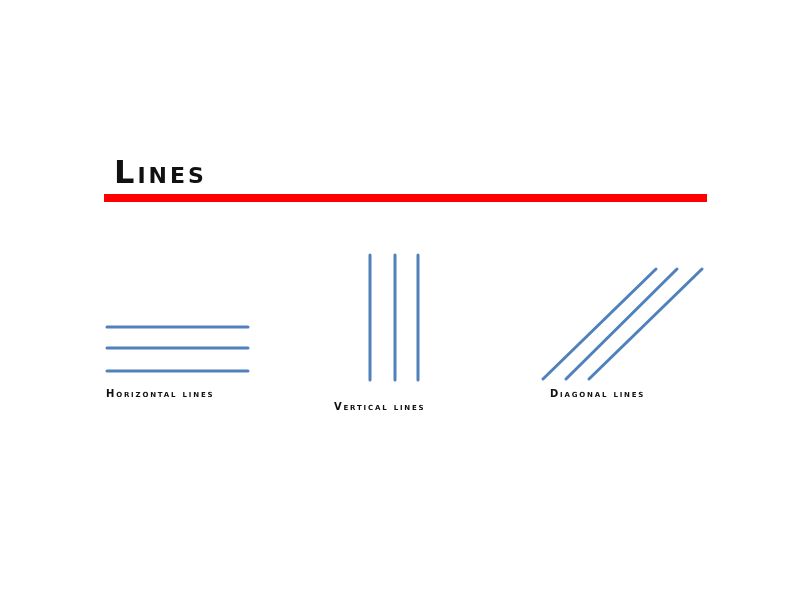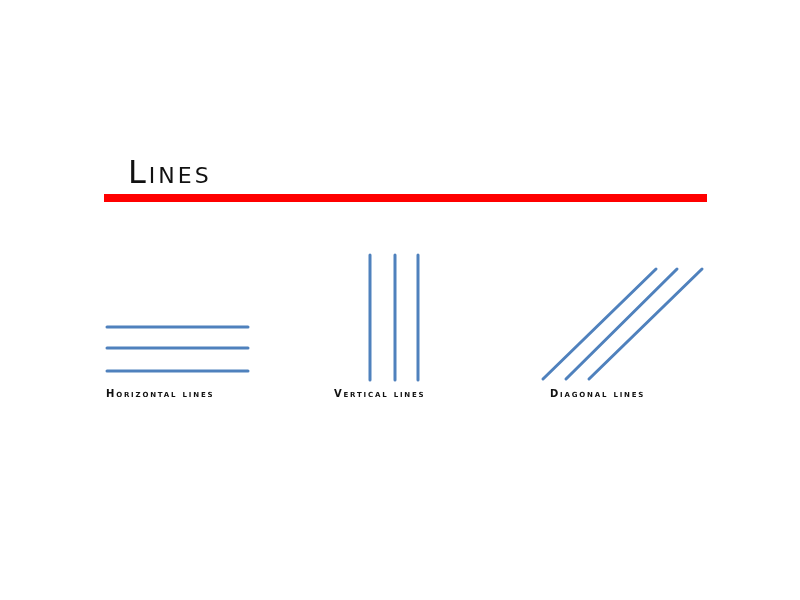--- a/index.html
+++ b/index.html
@@ -1,19 +1,19 @@
 <!DOCTYPE html>
 <html><head>
 <meta charset="utf-8">
 <style>
   html, body { margin:0; padding:0; }
   body { width:800px; height:600px; background:#ffffff; position:relative; overflow:hidden;
          font-family:"DejaVu Sans", sans-serif; }
-  .title { position:absolute; left:128px; top:152px; font-size:32px; color:#111; letter-spacing:3px;
-           font-variant:small-caps; line-height:40px; font-weight:normal; }
+  .title { position:absolute; left:114px; top:152px; font-size:32px; color:#111; letter-spacing:3px;
+           font-variant:small-caps; line-height:40px; font-weight:bold; }
   .rule { position:absolute; left:104px; top:194px; width:603px; height:8px; }
   svg.art { position:absolute; left:0; top:0; width:800px; height:600px; }
   .label { position:absolute; font-size:10px; font-weight:bold; color:#111; letter-spacing:1.8px;
            font-variant:small-caps; top:384px; line-height:20px; white-space:nowrap; }
 </style>
 </head>
 <body>
 
 <div class="title">Lines</div>
 <div class="rule" style="background: rgb(255, 0, 0);"></div>
@@ -30,14 +30,14 @@
       <line x1="418" y1="255" x2="418" y2="380" stroke="#4F81BD" stroke-width="3" stroke-linecap="round"></line>
     </g>
   <g>
       <line x1="543" y1="379" x2="656" y2="269" stroke="#4F81BD" stroke-width="3" stroke-linecap="round"></line>
       <line x1="566" y1="379" x2="677" y2="269" stroke="#4F81BD" stroke-width="3" stroke-linecap="round"></line>
       <line x1="589" y1="379" x2="702" y2="269" stroke="#4F81BD" stroke-width="3" stroke-linecap="round"></line>
     </g>
 </svg>
 
 <div class="label" style="left:106px;">Horizontal lines</div>
-<div class="label" style="left:334px;">Vertical lines</div>
+<div class="label" style="left:334px;margin-top:13px;">Vertical lines</div>
 <div class="label" style="left:540px;margin-left:10px;">Diagonal lines</div>
 
 </body></html>

